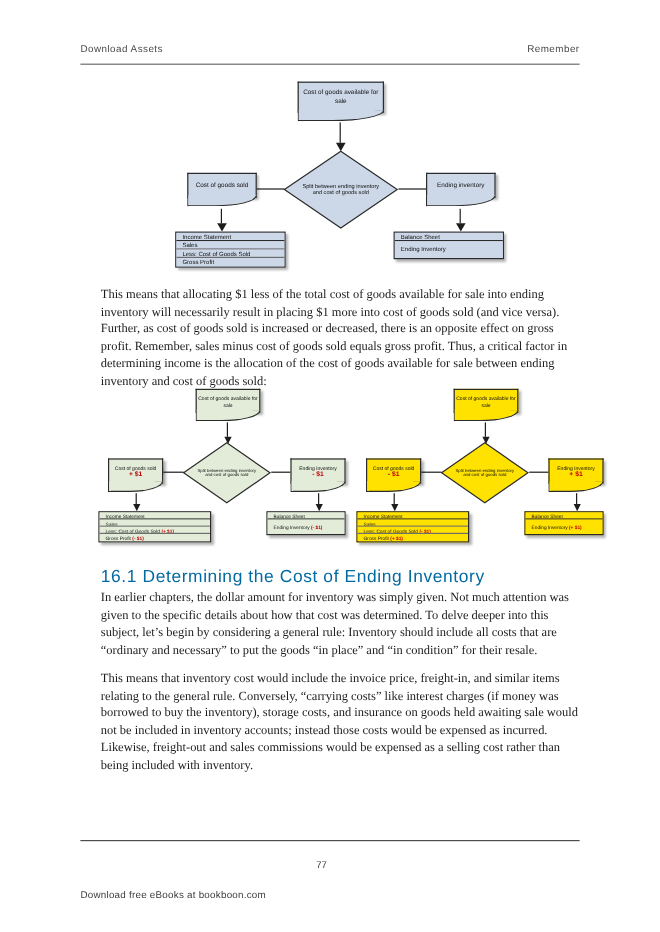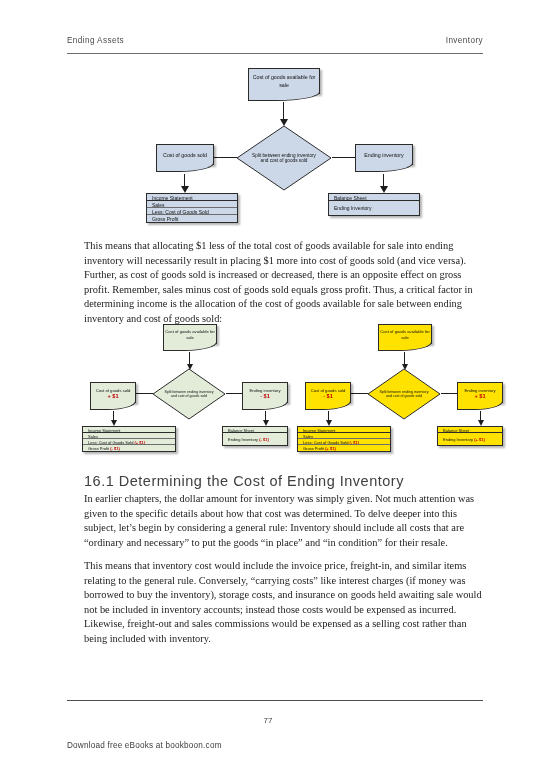--- a/index.html
+++ b/index.html
@@ -30,21 +30,21 @@
     font-family:"Liberation Sans", sans-serif;font-size:8px;color:#3d3d3d;padding-left:48px;
   }
   
   .para{
     position:absolute;left:84px;width:398px;
     font-family:"Liberation Serif", serif;font-size:10.4px;line-height:14.6px;
     color:#1c1c1c;text-align:left;
   }
   .h2{
     position:absolute;left:84px;width:398px;
-    font-family:"Liberation Sans", sans-serif;font-size:14.5px;color:#404040;
+    font-family:"Liberation Sans", sans-serif;font-size:14.5px;color:#0369a1;
     letter-spacing:.5px;font-weight:400;
   }
   
   .fc{position:absolute;}
   .node{
     position:absolute;box-sizing:border-box;
     border:1px solid #2b2b2b;
     font-family:"Liberation Sans", sans-serif;
     color:#111;text-align:center;
     display:flex;flex-direction:column;align-items:center;justify-content:center;
@@ -88,22 +88,22 @@
   .yellow{background:#ffe200;}
   .yellow .trow{background:#ffe200;}
   .shadow{box-shadow:2px 2px 2px rgba(0,0,0,.30);}
 </style>
 </head>
 <body>
 
 <div class="page">
 
   <div class="hdr">
-    <span class="l">Ending Assets</span>
-    <span class="r">Inventory</span>
+    <span class="l">Download Assets</span>
+    <span class="r">Remember</span>
   </div>
   <div class="hdr-rule"></div>
 
   <div class="fc" style="left:140px;top:62px;width:280px;height:165px;">
 
     <div class="node doc blue shadow" style="left:108px;top:6px;width:72px;height:26px;font-size:5.3px;line-height:1.35;">
       <span>Cost of goods available for sale</span>
     </div>
 
     <div class="arrow" style="left:143px;top:40px;width:1.4px;height:17px;">

